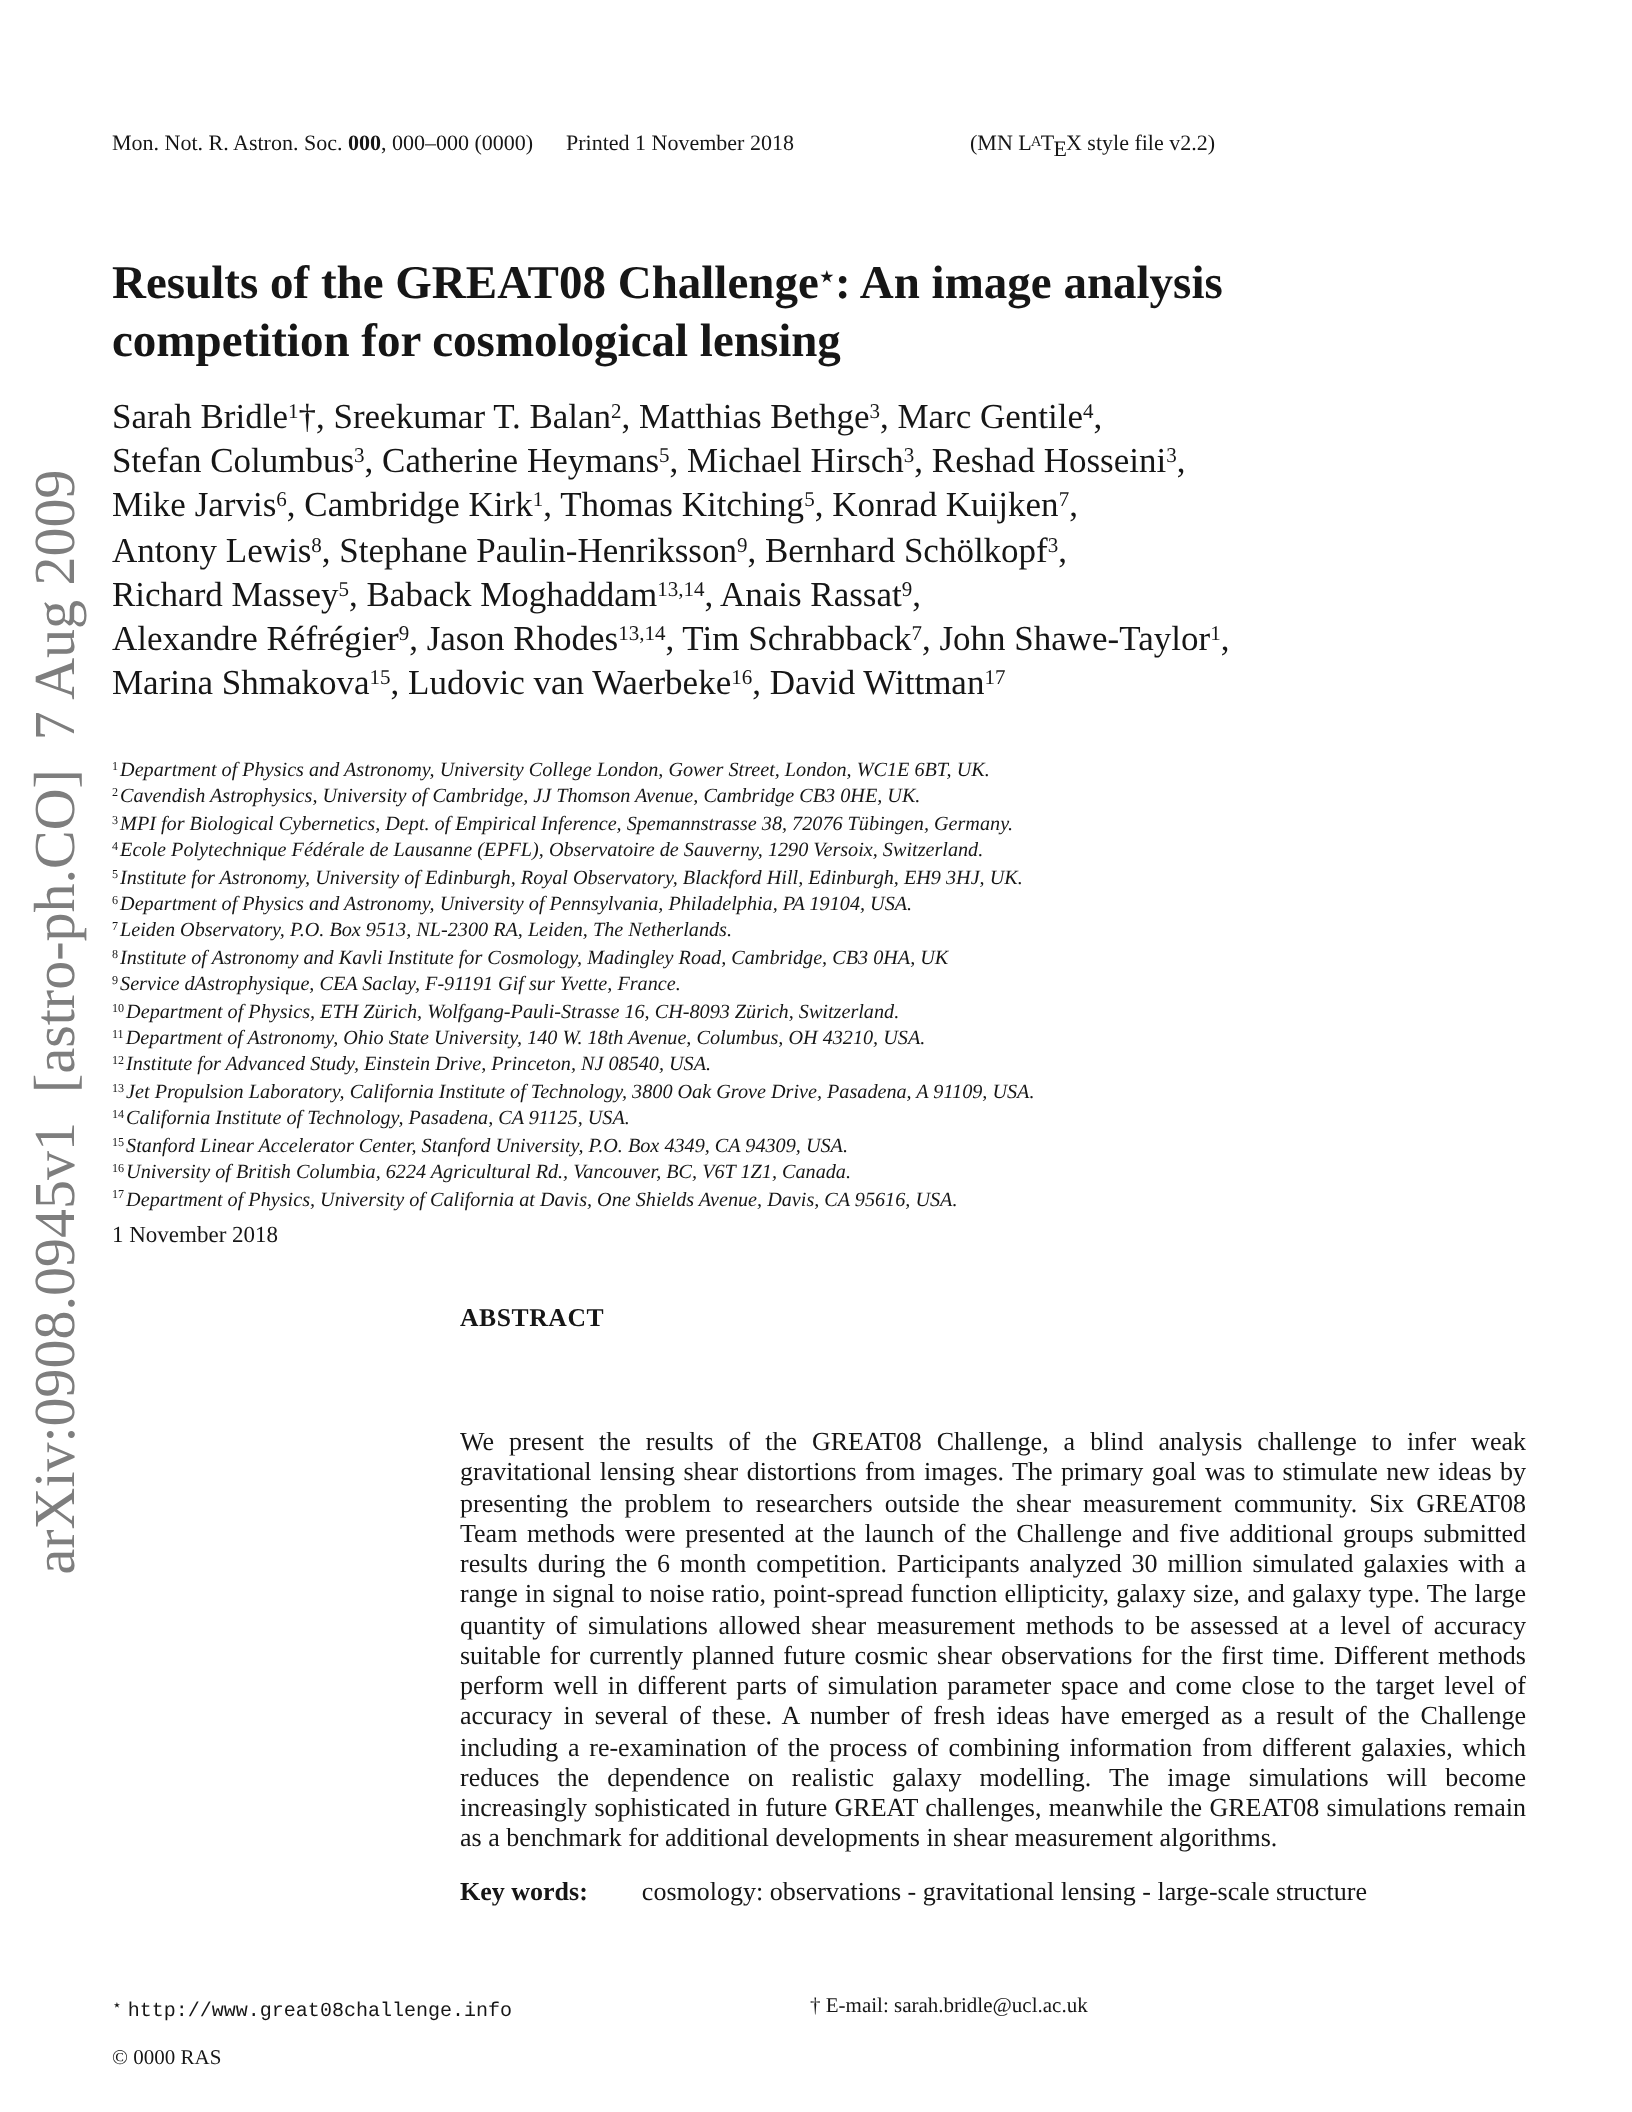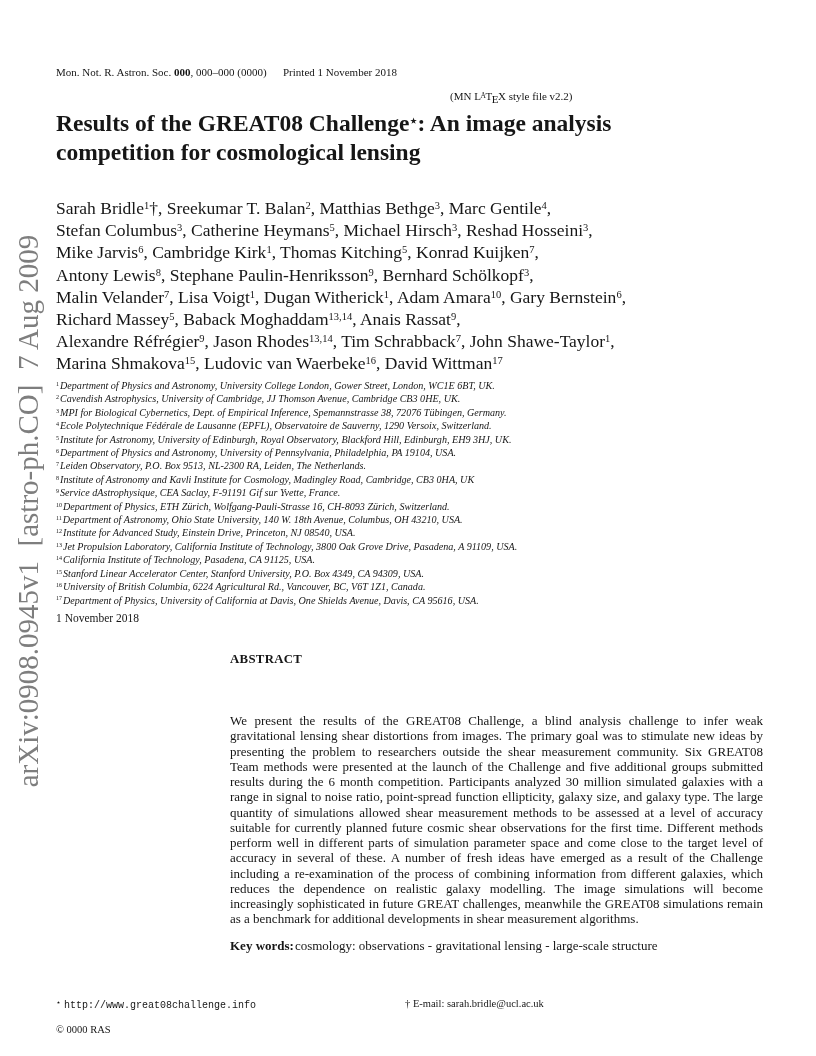--- a/index.html
+++ b/index.html
@@ -7,48 +7,48 @@
     position:relative; width:816px; height:1056px; margin:0 auto;
     background:#ffffff; color:#161616; overflow:hidden;
     font-family:"Liberation Serif","DejaVu Serif",serif;
   }
   .abs { position:absolute; }
   sup { font-size:60%; line-height:0; vertical-align:0.5em; }
 
   .hdr { font-size:11px; white-space:nowrap; }
   .hdr-journal { left:56px; top:66px; }
   .hdr-printed { left:283px; top:66px; }
-  .hdr-style   { left:450px; top:66px;margin-top:24px; }
+  .hdr-style   { left:485px; top:66px; }
   .lx-a { font-size:68%; vertical-align:0.28em; margin-left:-0.06em; margin-right:-0.06em; }
   .lx-e { vertical-align:-0.24em; margin-left:-0.04em; margin-right:-0.04em; }
 
   .watermark {
     left:-252px; top:494px; width:560px; height:34px;
     transform:rotate(-90deg); transform-origin:center;
     color:#7e7e7e; font-size:29px; line-height:34px;
     white-space:pre; text-align:center;
   }
 
-  .title { left:56px; top:109px; width:690px; font-size:23.5px; font-weight:bold; line-height:28.5px; }
+  .title { left:56px; top:128px; width:690px; font-size:23.5px; font-weight:bold; line-height:28.5px; }
   .title sup { font-size:55%; }
 
   .authors { left:56px; top:185px; width:710px; font-size:17.5px; line-height:22.2px;margin-top:12px; }
   .author-line { white-space:nowrap; }
 
   .affils { left:56px; top:379px; width:710px; font-size:10.1px; line-height:13.4px; }
   .affil-line { white-space:nowrap; }
   .affil-line sup { font-style:normal; margin-right:1px; }
   .affil-text { font-style:italic; }
 
   .date { left:56px; top:612px; font-size:11.5px; }
 
   .abstract-head { left:230px; top:652px; font-size:12.8px; font-weight:bold; letter-spacing:0.3px; }
   .abstract-body { left:230px; top:669px; width:533px; font-size:13px; line-height:15.25px; text-align:justify;margin-top:44px; }
   .keywords { left:230px; top:938px; width:533px; font-size:13px; }
-  .kw-label { font-weight:bold; margin-right:1px; }
+  .kw-label { font-weight:bold; margin-right:27px; }
 
   .fn { font-size:10.5px; white-space:nowrap; }
   .fn-left  { left:56px;  top:998px; }
   .fn-right { left:405px; top:998px; }
   .fn-star { font-size:75%; vertical-align:0.35em; margin-right:3px; }
   .fn-url { font-family:"Liberation Mono","DejaVu Sans Mono",monospace; font-size:10px; }
   .copyright { left:56px; top:1024px; font-size:10.5px; }
 </style>
 </head>
 <body>
@@ -64,21 +64,20 @@
   <div class="abs title">
     <div>Results of the GREAT08 Challenge<sup>⋆</sup>: An image analysis</div>
     <div>competition for cosmological lensing</div>
   </div>
 
   <div class="abs authors">
       <div class="author-line"><span>Sarah Bridle</span><sup>1</sup>†, <span>Sreekumar T. Balan</span><sup>2</sup>, <span>Matthias Bethge</span><sup>3</sup>, <span>Marc Gentile</span><sup>4</sup>,</div>
       <div class="author-line"><span>Stefan Columbus</span><sup>3</sup>, <span>Catherine Heymans</span><sup>5</sup>, <span>Michael Hirsch</span><sup>3</sup>, <span>Reshad Hosseini</span><sup>3</sup>,</div>
       <div class="author-line"><span>Mike Jarvis</span><sup>6</sup>, <span>Cambridge Kirk</span><sup>1</sup>, <span>Thomas Kitching</span><sup>5</sup>, <span>Konrad Kuijken</span><sup>7</sup>,</div>
       <div class="author-line"><span>Antony Lewis</span><sup>8</sup>, <span>Stephane Paulin-Henriksson</span><sup>9</sup>, <span>Bernhard Schölkopf</span><sup>3</sup>,</div>
-      <div class="author-line"><span>Malin Velander</span><sup>7</sup>, <span>Lisa Voigt</span><sup>1</sup>, <span>Dugan Witherick</span><sup>1</sup>, <span>Adam Amara</span><sup>10</sup>, <span>Gary Bernstein</span><sup>6</sup>,</div>
       <div class="author-line"><span>Richard Massey</span><sup>5</sup>, <span>Baback Moghaddam</span><sup>13,14</sup>, <span>Anais Rassat</span><sup>9</sup>,</div>
       <div class="author-line"><span>Alexandre Réfrégier</span><sup>9</sup>, <span>Jason Rhodes</span><sup>13,14</sup>, <span>Tim Schrabback</span><sup>7</sup>, <span>John Shawe-Taylor</span><sup>1</sup>,</div>
       <div class="author-line"><span>Marina Shmakova</span><sup>15</sup>, <span>Ludovic van Waerbeke</span><sup>16</sup>, <span>David Wittman</span><sup>17</sup></div>
     </div>
 
   <div class="abs affils">
       <div class="affil-line"><sup>1</sup><span class="affil-text">Department of Physics and Astronomy, University College London, Gower Street, London, WC1E 6BT, UK.</span></div>
       <div class="affil-line"><sup>2</sup><span class="affil-text">Cavendish Astrophysics, University of Cambridge, JJ Thomson Avenue, Cambridge CB3 0HE, UK.</span></div>
       <div class="affil-line"><sup>3</sup><span class="affil-text">MPI for Biological Cybernetics, Dept. of Empirical Inference, Spemannstrasse 38, 72076 Tübingen, Germany.</span></div>
       <div class="affil-line"><sup>4</sup><span class="affil-text">Ecole Polytechnique Fédérale de Lausanne (EPFL), Observatoire de Sauverny, 1290 Versoix, Switzerland.</span></div>

